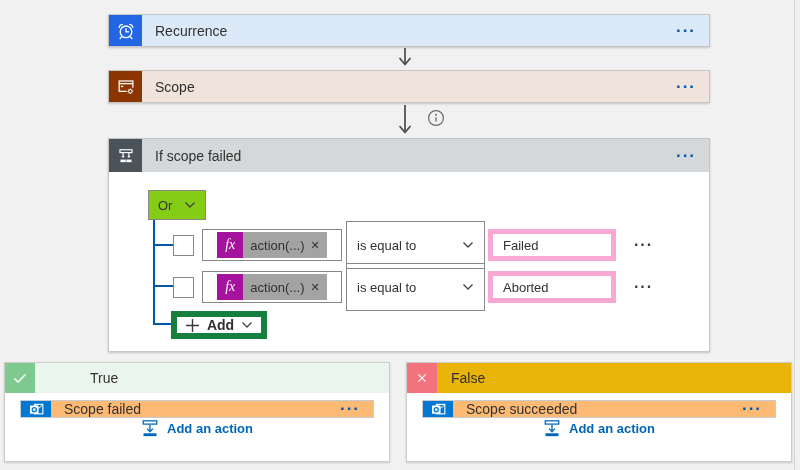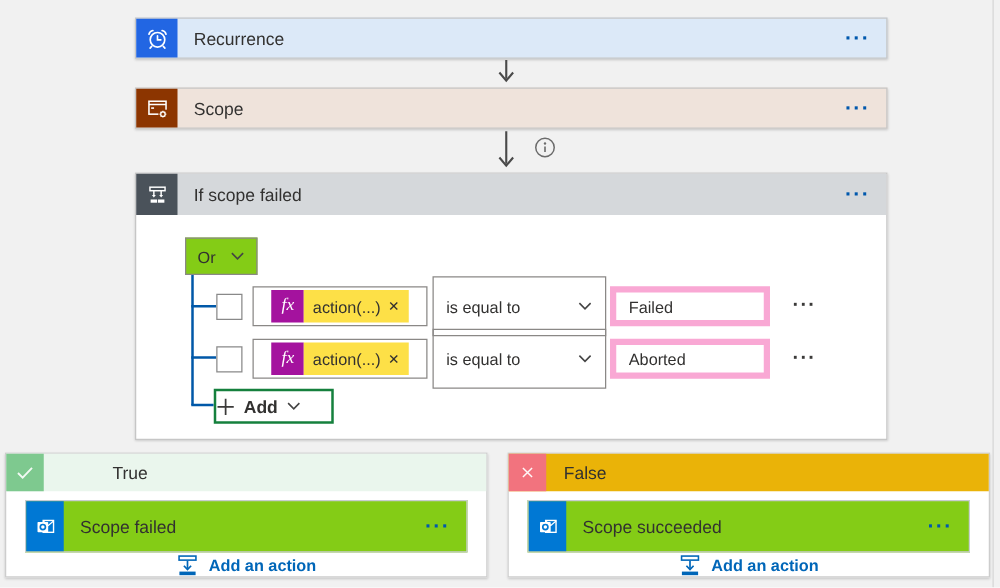--- a/index.html
+++ b/index.html
@@ -33,46 +33,46 @@
     font-size:13px;cursor:pointer;}
   .tree{position:absolute;background:#0058A8;}
   .cond-row{position:absolute;left:64px;display:flex;align-items:center;height:32px;}
   .checkbox{width:21px;height:21px;background:#fff;border:1px solid #898989;box-sizing:border-box;
     margin-right:8px;cursor:pointer;}
   .token-box{width:140px;height:32px;border:1px solid #8A8886;box-sizing:border-box;display:flex;
     align-items:center;justify-content:center;cursor:pointer;}
   .token-pill{display:flex;align-items:center;height:26px;}
   .fx-badge{width:26px;height:26px;background:#A4129E;color:#fff;display:flex;align-items:center;
     justify-content:center;font-family:"Liberation Serif",serif;font-style:italic;font-size:14px;flex:none;}
-  .token-label-wrap{height:26px;background:#fde047;display:flex;align-items:center;padding:0 7px;
+  .token-label-wrap{height:26px;background:#a3a3a3;display:flex;align-items:center;padding:0 7px;
     font-size:13px;gap:6px;white-space:nowrap;}
   .token-close{font-size:11px;color:#323130;cursor:pointer;}
   .op-box{width:139px;height:48px;border:1px solid #8A8886;box-sizing:border-box;display:flex;
     align-items:center;justify-content:space-between;padding:0 10px;margin-left:4px;font-size:13px;cursor:pointer;}
   .val-box{width:128px;height:32px;border:5px solid #f9a8d4;box-sizing:border-box;margin-left:3px;
     padding:0 10px;font-size:13px;font-family:"Liberation Sans",sans-serif;color:#323130;outline:none;}
   .row-ellipsis{margin-left:18px;color:#3B3A39;font-weight:bold;font-size:16px;letter-spacing:1px;
     line-height:0;cursor:pointer;}
-  .add-btn{position:absolute;left:62px;top:172px;width:96px;height:28px;background:#fff;border:2px solid #15803d;
-    box-sizing:border-box;display:flex;align-items:center;justify-content:flex-start;gap:7px;font-size:14px;
+  .add-btn{position:absolute;left:62px;top:172px;width:96px;height:28px;background:#fff;border:6px solid #15803d;
+    box-sizing:border-box;display:flex;align-items:center;justify-content:center;gap:7px;font-size:14px;
     font-weight:bold;cursor:pointer;}
 
   
   .branch{position:absolute;top:362px;width:386px;height:100px;background:#fff;border:1px solid #CDCDCD;
     box-sizing:border-box;box-shadow:0 1px 2px rgba(0,0,0,.18);}
   .branch-true{left:4px;}
   .branch-false{left:406px;}
   .branch-header{height:30px;display:flex;align-items:center;}
   .branch-true .branch-header{background:#EAF6ED;gap:41px;}
   .branch-false .branch-header{background:#eab308;}
   .branch-header .icon-sq{width:30px;}
   .branch-true .icon-sq{background:#7EC98F;}
   .branch-false .icon-sq{background:#F2737E;}
   .branch-title{padding-left:14px;font-size:14px;}
-  .branch-action{margin:7px 15px 0 15px;height:42px;background:#84cc16;border:1px solid #C8CCD0;
+  .branch-action{margin:7px 15px 0 15px;height:18px;background:#fdba74;border:1px solid #C8CCD0;
     box-sizing:border-box;display:flex;align-items:center;cursor:pointer;}
   .branch-action .icon-sq{width:30px;background:#0078D4;}
   .action-title{padding-left:13px;font-size:14px;}
   .add-action{display:flex;align-items:center;justify-content:center;gap:8px;margin-top:1px;
     color:#0066B8;font-size:13px;font-weight:600;cursor:pointer;}
 
   .canvas-edge{position:absolute;left:794px;top:0;width:1px;height:470px;background:#D6D6D6;}
 </style>
 </head>
 <body>

